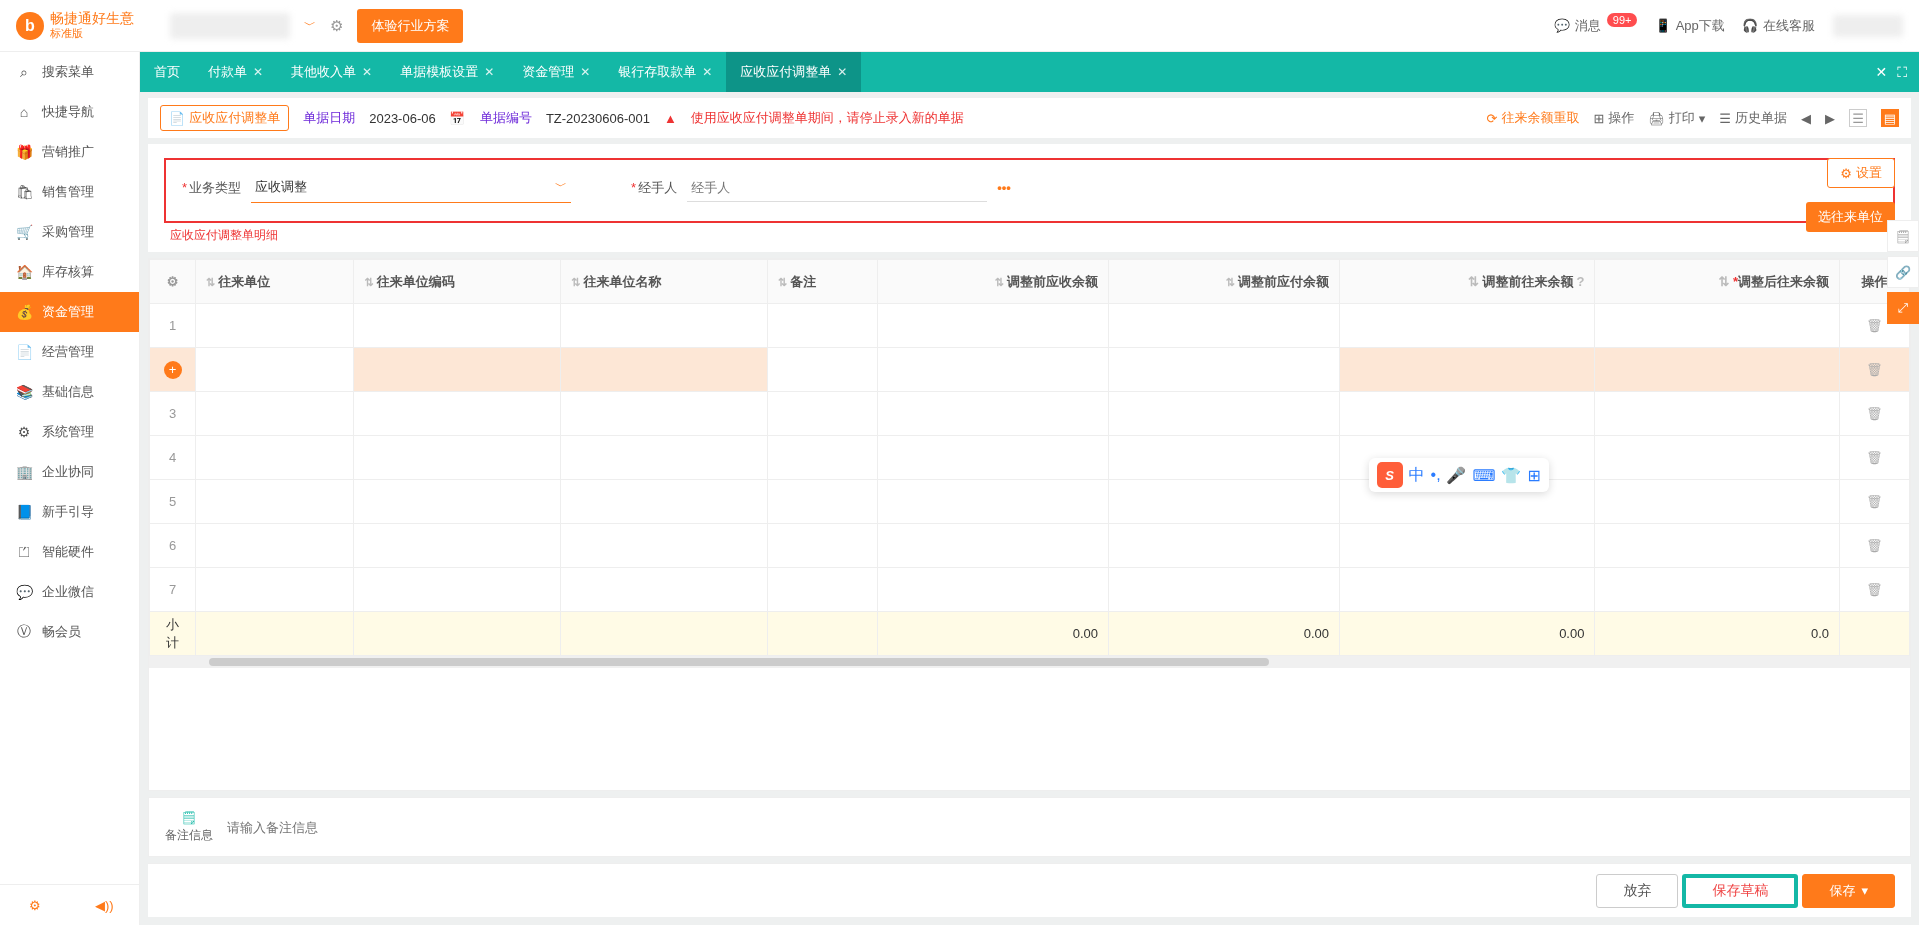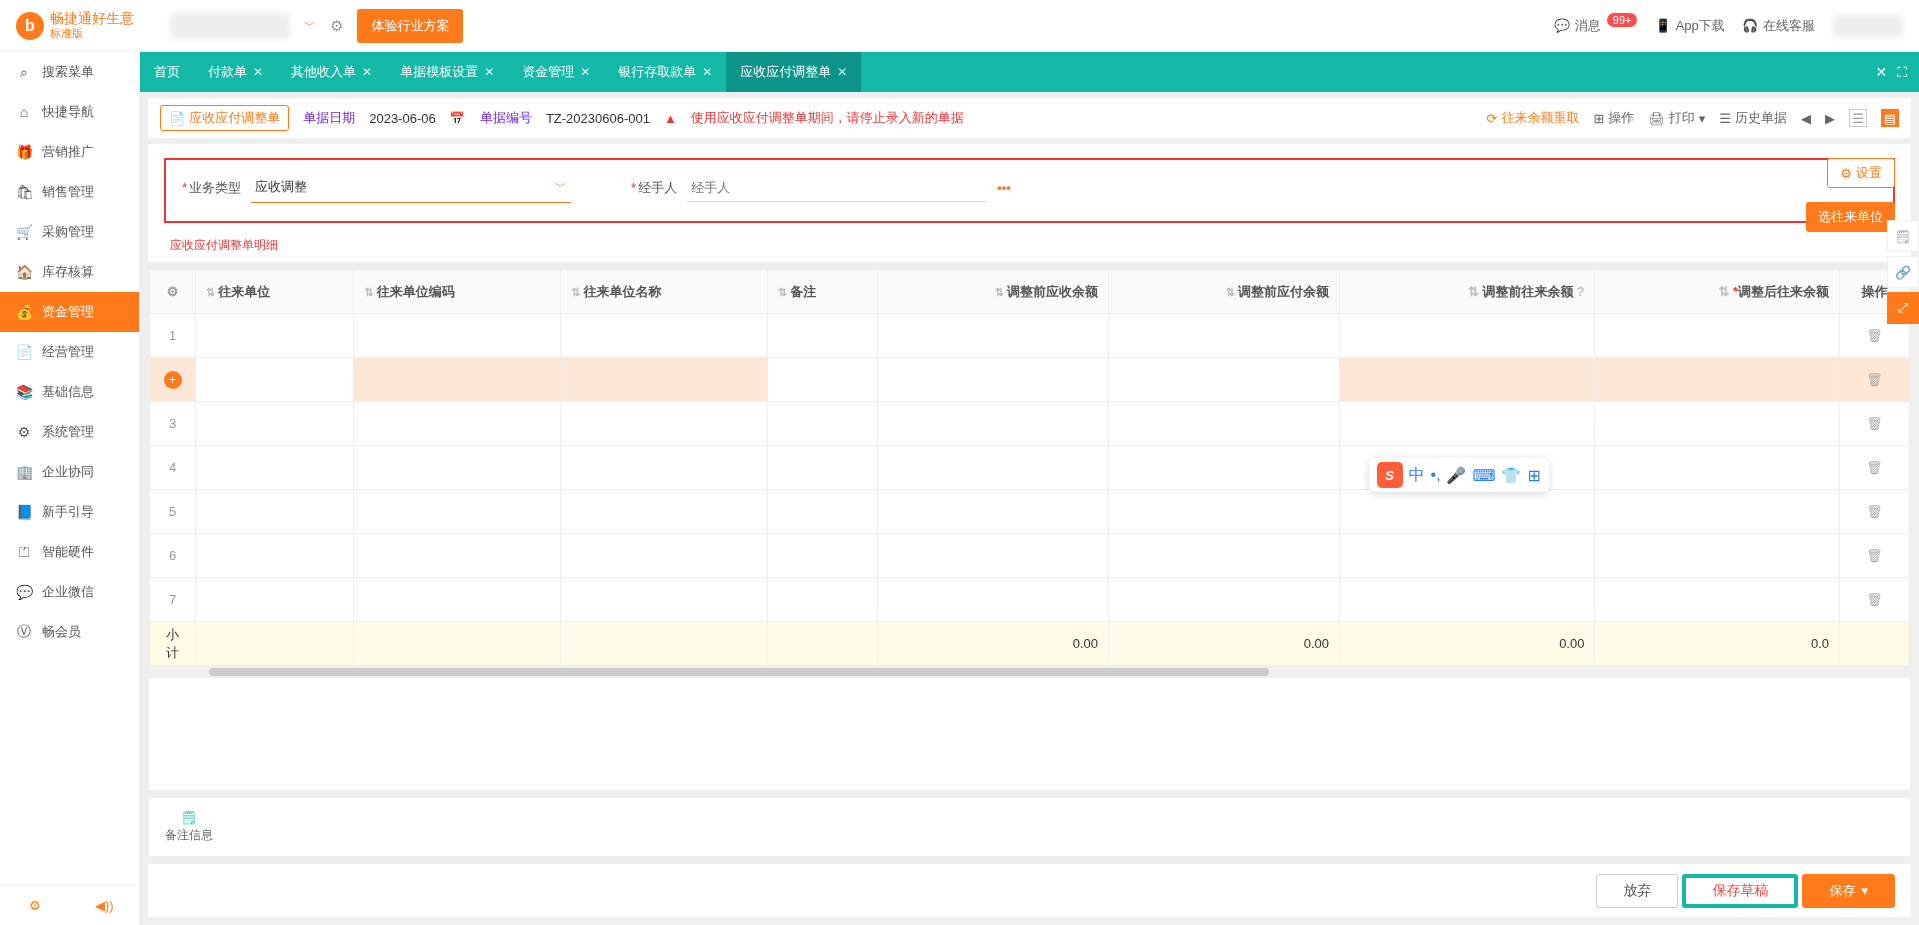--- a/index.html
+++ b/index.html
@@ -51,21 +51,21 @@
 .red-box{border:2px solid #e33;border-radius:0;padding:12px 16px 18px;display:flex;gap:60px;align-items:center}
 .field{display:flex;align-items:center;gap:10px}
 .req{color:#e33;margin-right:2px}
 .flabel{color:#555}
 .dropdown{width:320px;border:none;border-bottom:1px solid #ff7a1a;padding:6px 4px;color:#333;display:flex;justify-content:space-between;align-items:flex-start;cursor:pointer}
 .dropdown .dd-chev{color:#ff7a1a;font-size:12px}
 .tinput{width:300px;border:none;border-bottom:1px solid #ddd;padding:6px 4px;color:#999;outline:none}
 .dots{color:#ff7a1a;cursor:pointer;font-weight:bold}
 .setting-btn{position:absolute;right:16px;top:14px;border:1px solid #ff7a1a;color:#ff7a1a;background:#fff;padding:5px 12px;border-radius:3px;cursor:pointer;display:flex;align-items:center;gap:4px}
 .sel-btn{position:absolute;right:16px;top:58px;background:#ff7a1a;color:#fff;border:none;padding:6px 12px;border-radius:3px;cursor:pointer}
-.detail-hint{color:#e33;font-size:12px;margin-top:14px;margin-left:6px}
+.detail-hint{color:#e33;font-size:12px;margin-top:4px;margin-left:6px}
 .table-wrap{background:#fff;flex:1;overflow:auto;position:relative;border:1px solid #eee}
 table{border-collapse:collapse;width:100%;min-width:1480px}
 th,td{border:1px solid #eee;height:44px;padding:0 10px;font-size:13px;color:#555;text-align:left;background:#fff}
 th{background:#fafafa;position:sticky;top:0}
 th.sort::before{content:"⇅ ";color:#bbb;font-size:11px}
 .rownum{width:46px;text-align:center;color:#999}
 .opcol{width:70px;text-align:center;position:sticky;right:0;background:#fff}
 th.opcol{background:#fafafa}
 tr.hi td{background:#fde7d6}
 tr.hi td.opcol{background:#fde7d6}
@@ -410,20 +410,21 @@
           <div class="hscroll">
               <div class="thumb"></div>
             </div>
         </div>
 
         <div class="remark-card">
           <div class="remark-ico">
             <span>🗒</span>
             <span class="remark-lbl">备注信息</span>
           </div>
+          <input class="remark-input" placeholder="请输入备注信息" style="">
         </div>
 
         <div class="footer">
           <button class="btn btn-plain">放弃</button>
           <button class="btn btn-outline">保存草稿</button>
           <button class="btn btn-primary">
               <span>保存</span>
               <span>▾</span>
             </button>
         </div>

